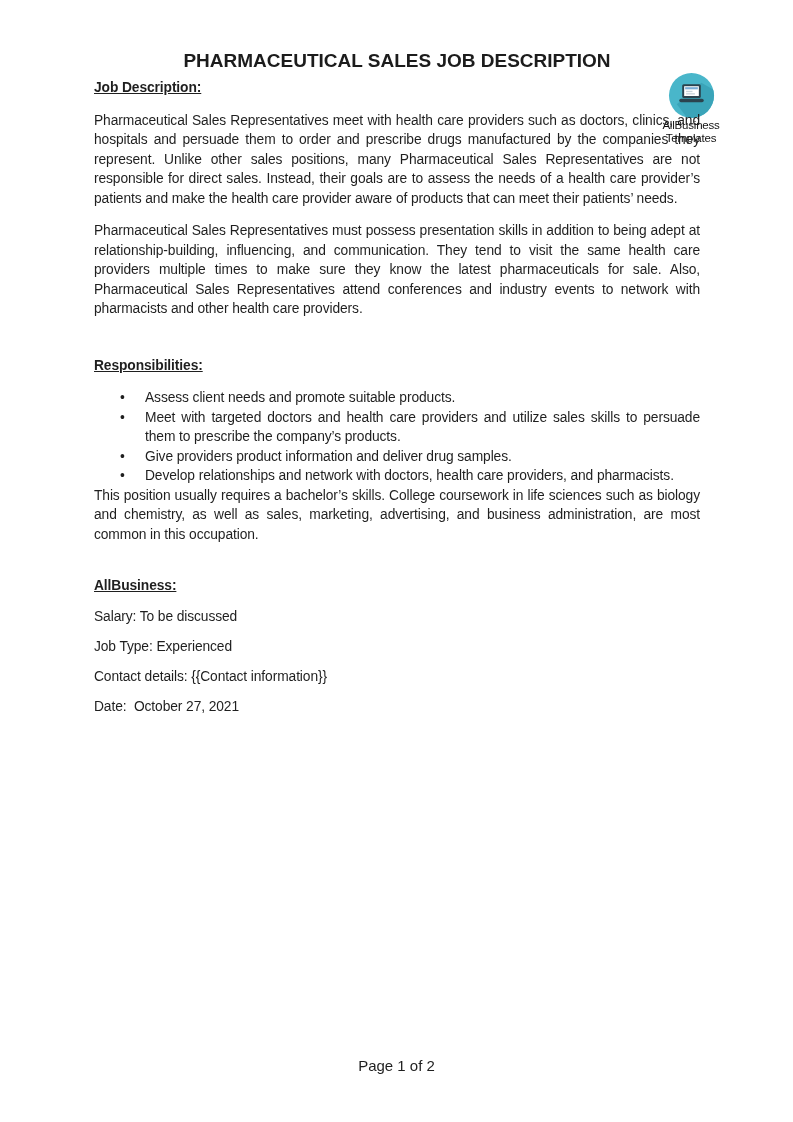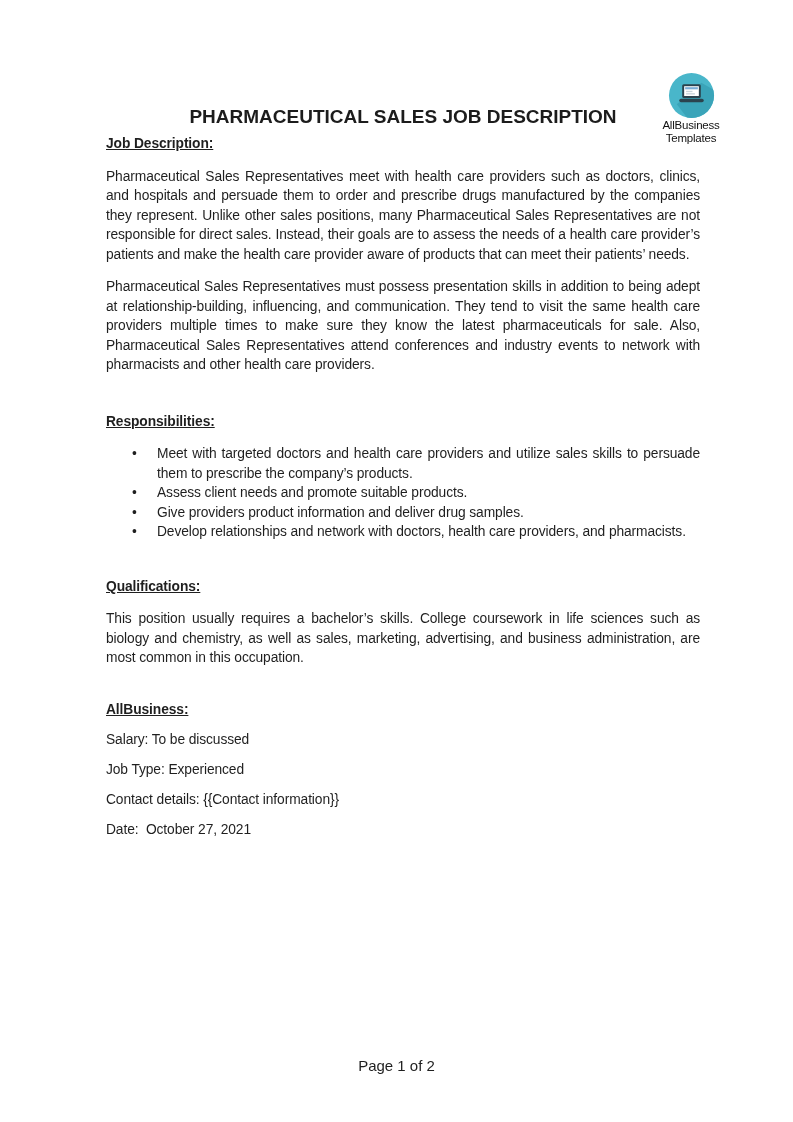--- a/index.html
+++ b/index.html
@@ -8,25 +8,24 @@
     width:793px; height:1122px;
     margin:0 auto;
     background:#ffffff;
     font-family:"Liberation Sans","DejaVu Sans",sans-serif;
     color:#1f1f1f;
     overflow:hidden;
   }
   .content {
     position:absolute;
     left:94px; right:93px; top:0; bottom:0;
-    padding-top:105px;
+    padding-top:49px;
     font-size:13.8px;
     letter-spacing:-0.1px;
     line-height:19.5px;
-    margin-left:12px;
   }
   .doc-title {
     font-size:19px;
     font-weight:bold;
     letter-spacing:0;
     text-align:center;
     line-height:24px;
     margin:0 0 5px 0;
     color:#1c1c1c;
   }
@@ -117,27 +116,26 @@
 
     <div class="section-heading">Job Description:</div>
 
     <p class="para">Pharmaceutical Sales Representatives meet with health care providers such as doctors, clinics, and hospitals and persuade them to order and prescribe drugs manufactured by the companies they represent. Unlike other sales positions, many Pharmaceutical Sales Representatives are not responsible for direct sales. Instead, their goals are to assess the needs of a health care provider’s patients and make the health care provider aware of products that can meet their patients’ needs.</p>
 
     <p class="para">Pharmaceutical Sales Representatives must possess presentation skills in addition to being adept at relationship-building, influencing, and communication. They tend to visit the same health care providers multiple times to make sure they know the latest pharmaceuticals for sale. Also, Pharmaceutical Sales Representatives attend conferences and industry events to network with pharmacists and other health care providers.</p>
 
     <div class="section-heading mt-resp">Responsibilities:</div>
 
     <ul class="bullets">
+      <li>Assess client needs and promote suitable products.</li>
       <li>Meet with targeted doctors and health care providers and utilize sales skills to persuade them to prescribe the company’s products.</li>
-      <li>Assess client needs and promote suitable products.</li>
       <li>Give providers product information and deliver drug samples.</li>
       <li>Develop relationships and network with doctors, health care providers, and pharmacists.</li>
     </ul>
 
-    <div class="section-heading mt-qual">Qualifications:</div>
 
     <p class="para">This position usually requires a bachelor’s skills. College coursework in life sciences such as biology and chemistry, as well as sales, marketing, advertising, and business administration, are most common in this occupation.</p>
 
     <div class="section-heading mt-req">AllBusiness:</div>
 
     <p class="req-line">Salary: To be discussed</p>
     <p class="req-line">Job Type: Experienced</p>
     <p class="req-line">Contact details: {{Contact information}}</p>
     <p class="req-line">Date:  October 27, 2021</p>
 

